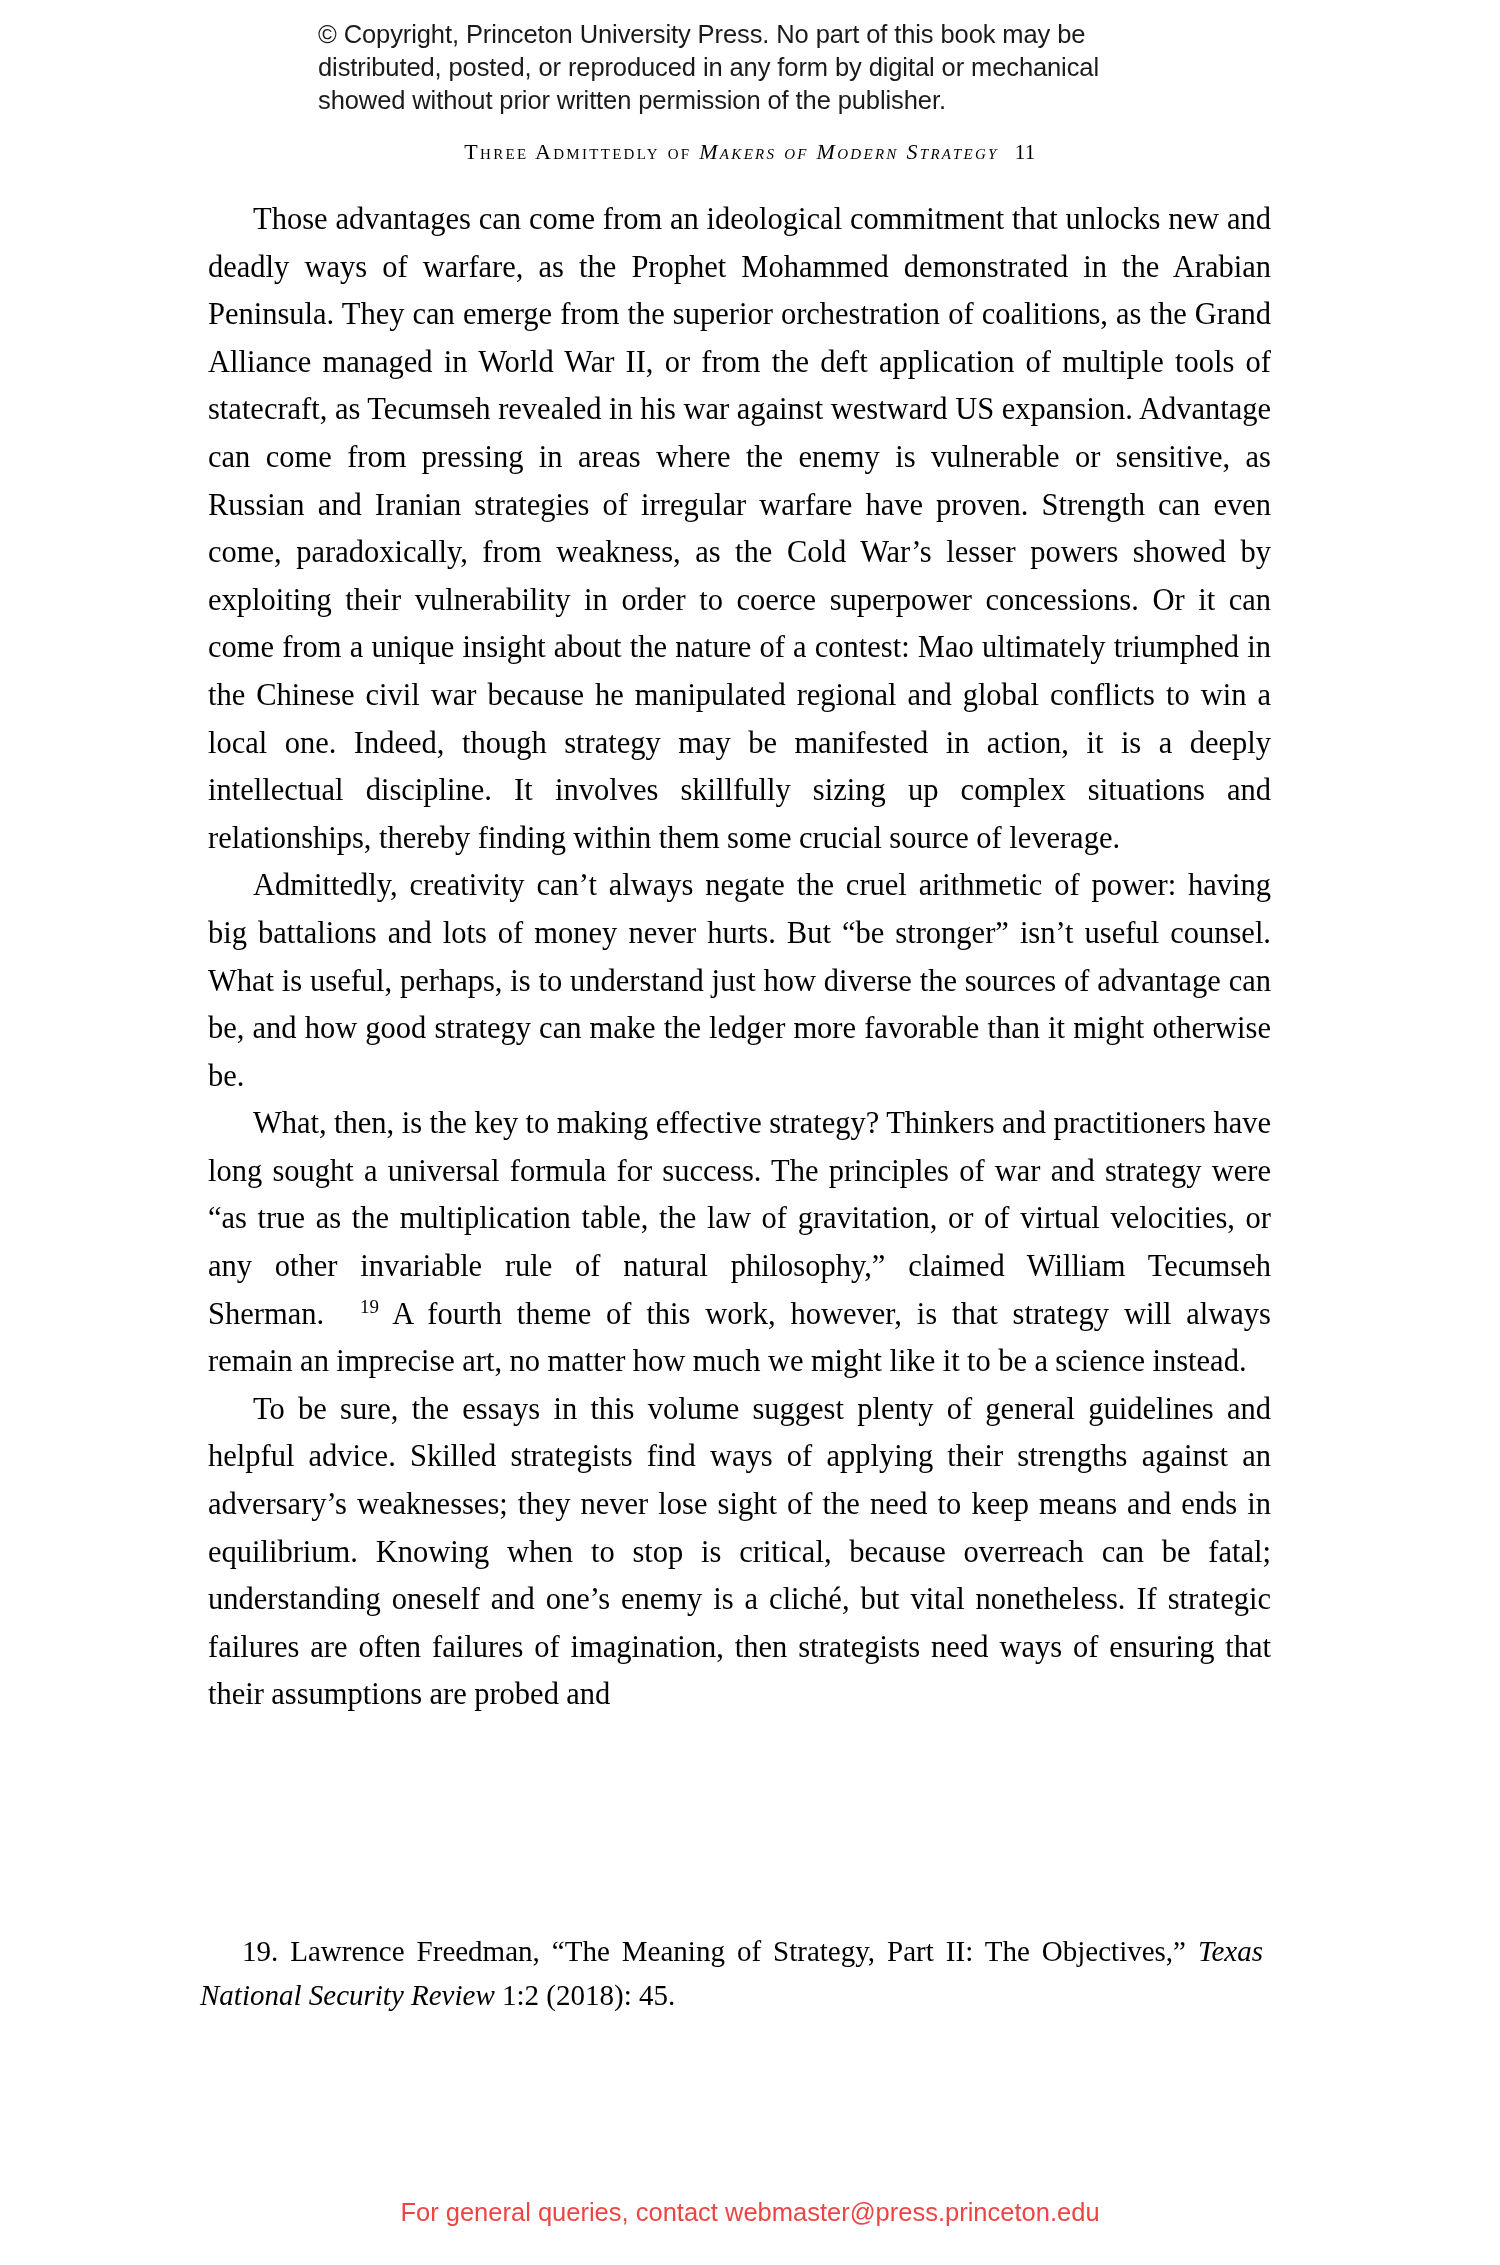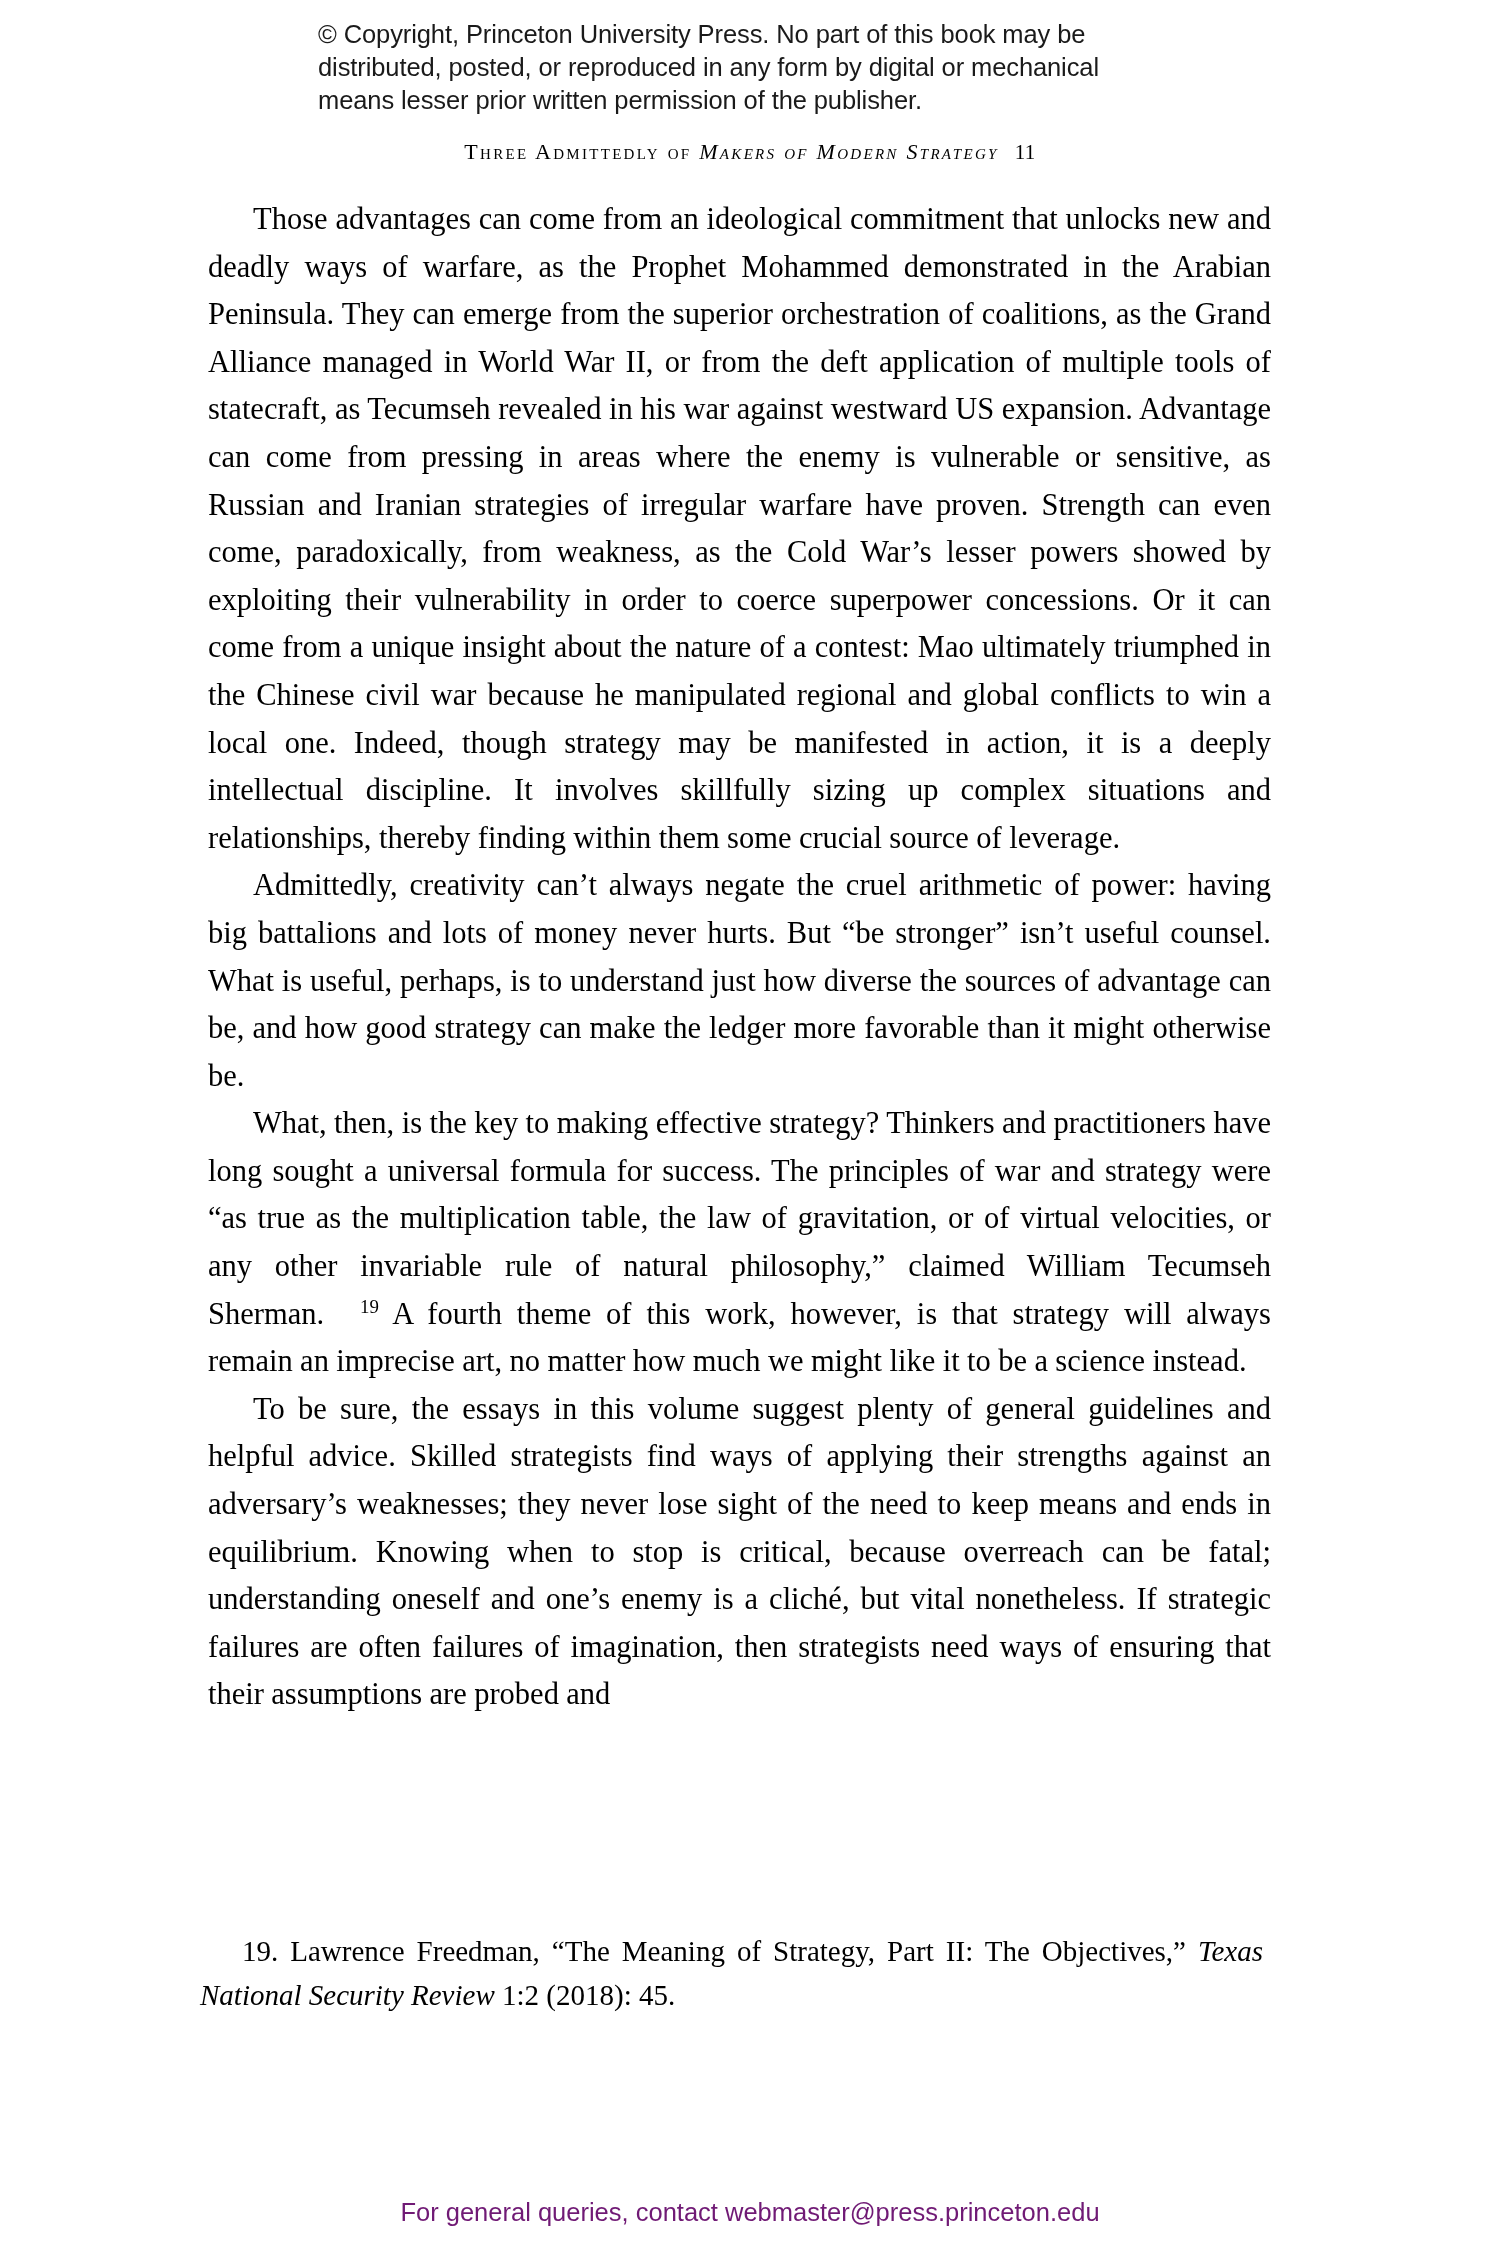--- a/index.html
+++ b/index.html
@@ -109,32 +109,32 @@
   
   .page-footer {
     position: absolute;
     left: 0;
     right: 0;
     top: 2196px;
     text-align: center;
     font-family: "Liberation Sans", "DejaVu Sans", sans-serif;
     font-size: 25.5px;
     line-height: 32px;
-    color: #701a75;
+    color: #ef4444;
   }
 </style>
 </head>
 <body>
 
 <div class="page">
 
   <div class="copyright-notice">
     <span class="cline">© Copyright, Princeton University Press. No part of this book may be</span>
     <span class="cline">distributed, posted, or reproduced in any form by digital or mechanical</span>
-    <span class="cline">means lesser prior written permission of the publisher.</span>
+    <span class="cline">showed without prior written permission of the publisher.</span>
   </div>
 
   <div class="running-head">
     <span class="rh-roman">Three Admittedly of </span><span class="rh-italic">Makers of Modern Strategy</span><span class="rh-folio">11</span>
   </div>
 
   <div class="textblock">
     <p>Those advantages can come from an ideological commitment that unlocks new and deadly ways of warfare, as the Prophet Mohammed demonstrated in the Arabian Peninsula. They can emerge from the superior orchestration of coalitions, as the Grand Alliance managed in World War II, or from the deft application of multiple tools of statecraft, as Tecumseh revealed in his war against westward US expansion. Advantage can come from pressing in areas where the enemy is vulnerable or sensitive, as Russian and Iranian strategies of irregular warfare have proven. Strength can even come, paradoxically, from weakness, as the Cold War’s lesser powers showed by exploiting their vulnerability in order to coerce superpower concessions. Or it can come from a unique insight about the nature of a contest: Mao ultimately triumphed in the Chinese civil war because he manipulated regional and global conflicts to win a local one. Indeed, though strategy may be manifested in action, it is a deeply intellectual discipline. It involves skillfully sizing up complex situations and relationships, thereby finding within them some crucial source of leverage.</p>
     <p>Admittedly, creativity can’t always negate the cruel arithmetic of power: having big battalions and lots of money never hurts. But “be stronger” isn’t useful counsel. What is useful, perhaps, is to understand just how diverse the sources of advantage can be, and how good strategy can make the ledger more favorable than it might otherwise be.</p>
     <p><span>What, then, is the key to making effective strategy? Thinkers and practitioners have long sought a universal formula for success. The principles of war and strategy were “as true as the multiplication table, the law of gravitation, or of virtual velocities, or any other invariable rule of natural philosophy,” claimed William Tecumseh Sherman.</span><sup class="footnote-ref">19</sup><span> A fourth theme of this work, however, is that strategy will always remain an imprecise art, no matter how much we might like it to be a science instead.</span></p>

